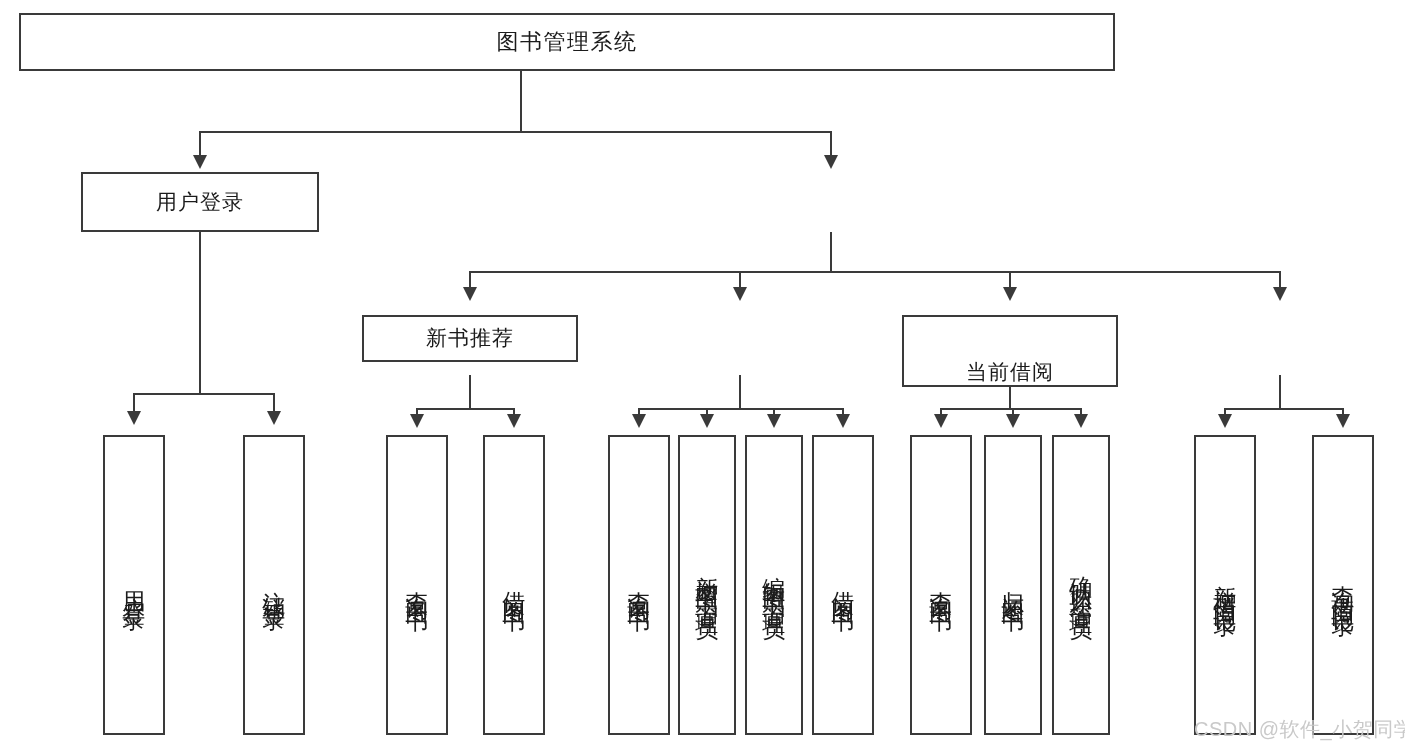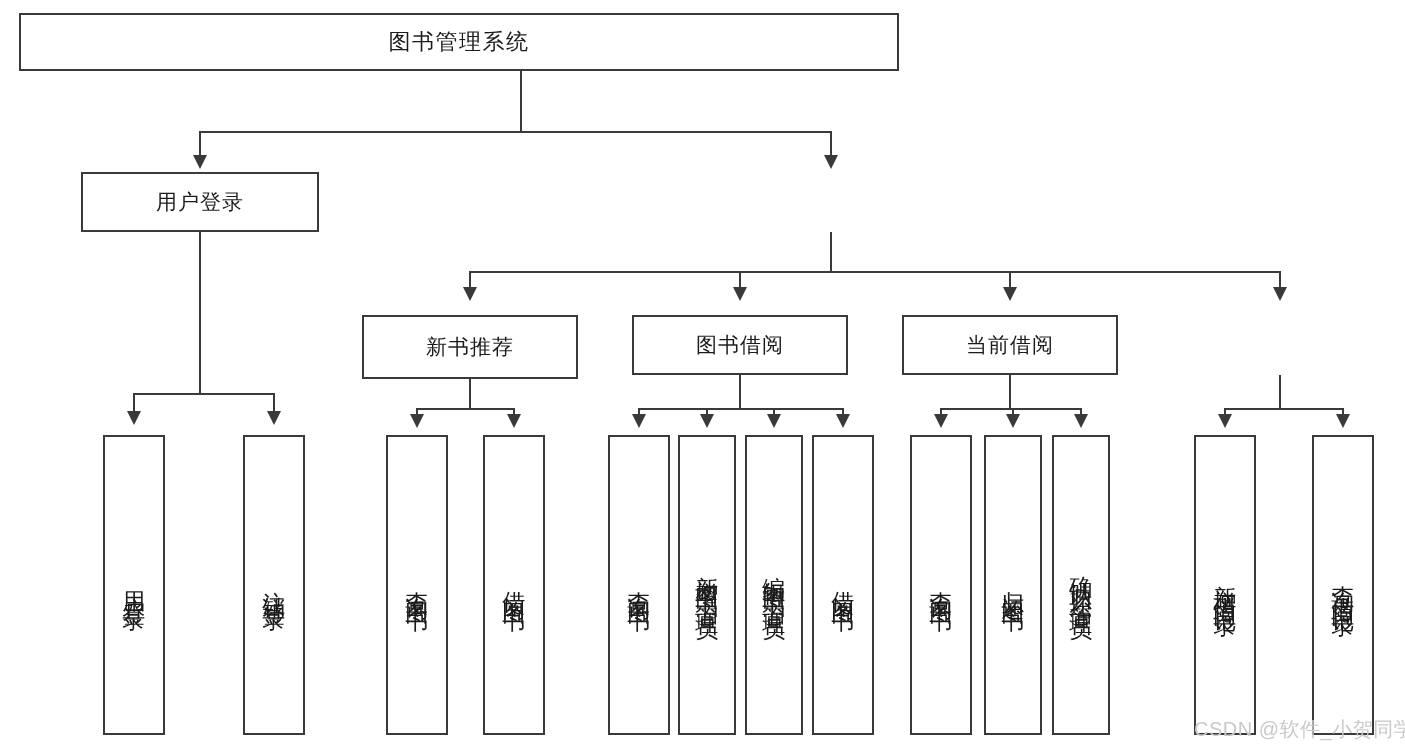--- a/index.html
+++ b/index.html
@@ -140,35 +140,32 @@
   <div class="edge-v" style="left:1080px; top:408px; height:8px;"></div>
   <div class="arrow" style="left:1074px; top:414px;"></div>
 
   <div class="edge-v" style="left:1279px; top:375px; height:34px;"></div>
   <div class="edge-h" style="left:1224px; top:408px; width:118px;"></div>
   <div class="edge-v" style="left:1224px; top:408px; height:8px;"></div>
   <div class="arrow" style="left:1218px; top:414px;"></div>
   <div class="edge-v" style="left:1342px; top:408px; height:8px;"></div>
   <div class="arrow" style="left:1336px; top:414px;"></div>
 
-  <div class="node horiz root" style="left:19px; top:13px; width:880px; height:58px;">
+  <div class="node horiz root" style="left:19px; top:13px; width:1096px; height:58px;">
     <span class="label">图书管理系统</span>
   </div>
 
   <div class="node horiz" style="left:81px; top:172px; width:238px; height:60px;">
     <span class="label">用户登录</span>
   </div>
 
-  <div class="node horiz" style="left:362px; top:315px; width:216px; height:64px;">
+  <div class="node horiz" style="left:362px; top:315px; width:216px; height:47px;">
     <span class="label">新书推荐</span>
   </div>
-  <div class="node horiz" style="left:632px; top:315px; width:216px; height:60px;">
-    <span class="label">图书借阅</span>
-  </div>
-  <div class="node horiz" style="left:902px; top:315px; width:216px; height:60px;">
+  <div class="node horiz" style="left:902px; top:315px; width:216px; height:72px;align-items:flex-end;">
     <span class="label">当前借阅</span>
   </div>
 
   <div class="node vert" style="left:103px; top:435px; width:62px; height:300px;">
     <span class="label">用户登录</span>
   </div>
   <div class="node vert" style="left:243px; top:435px; width:62px; height:300px;">
     <span class="label">注销登录</span>
   </div>
 

